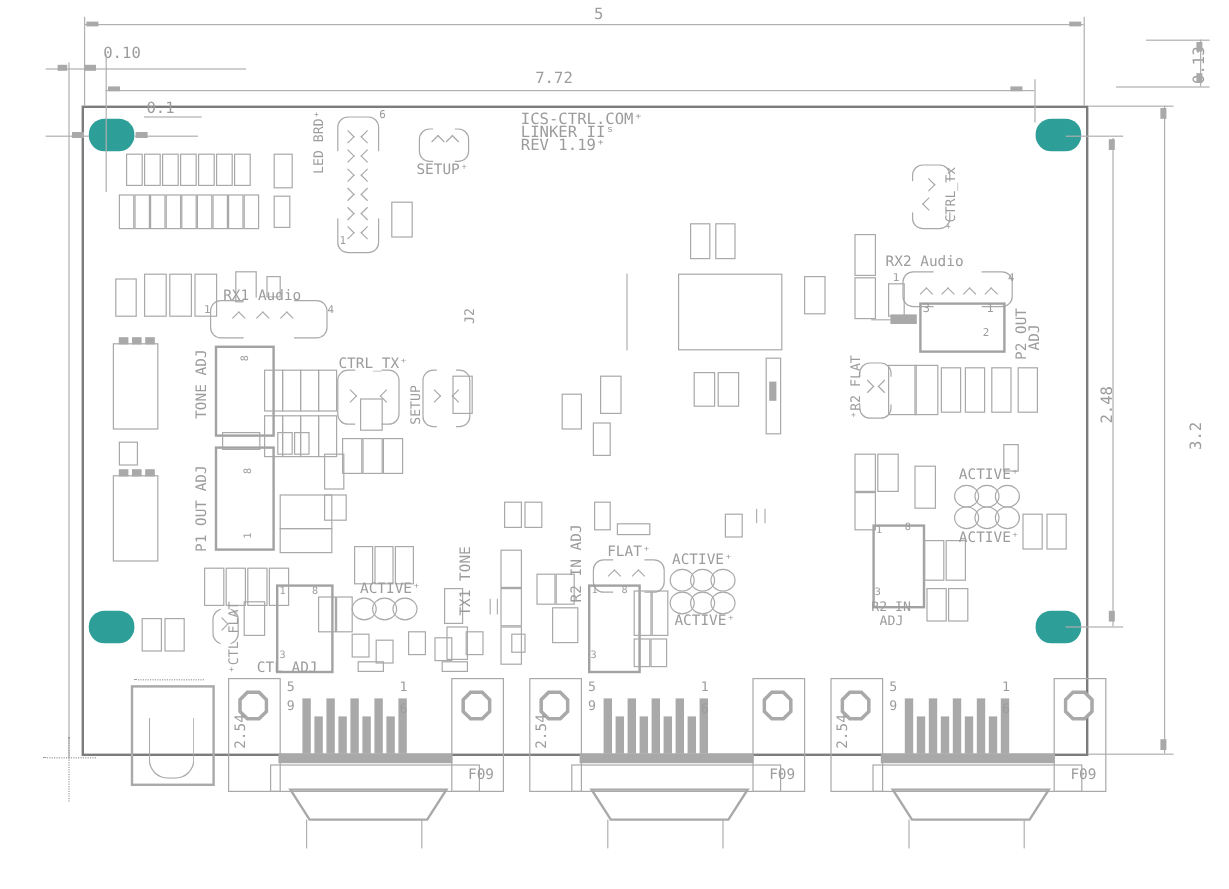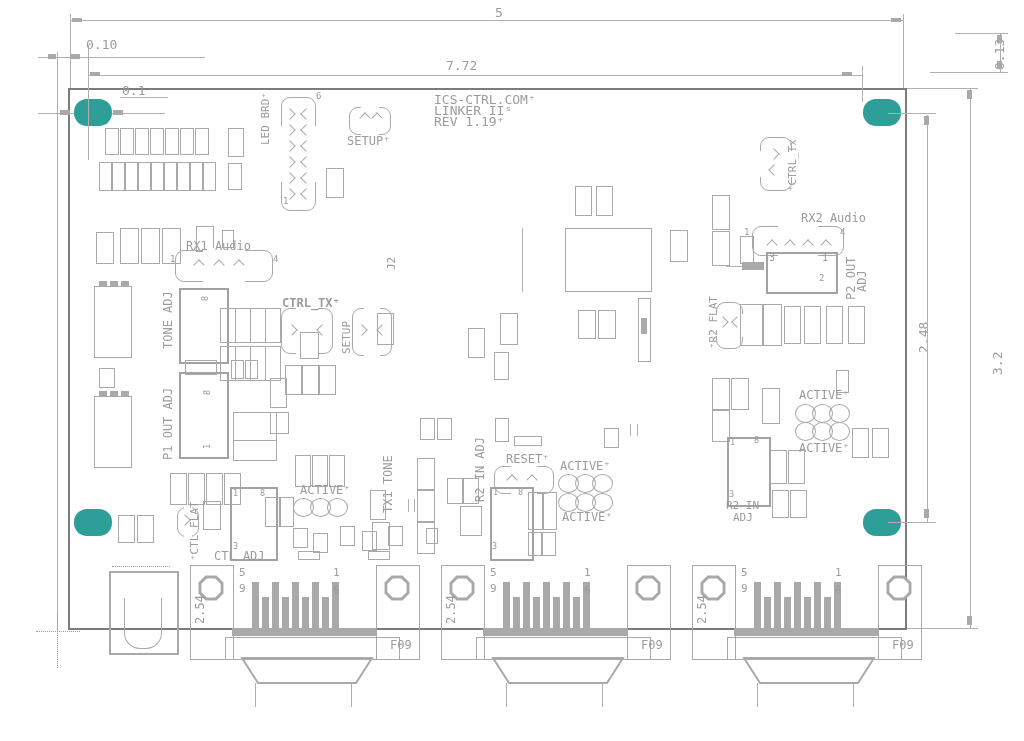--- a/index.html
+++ b/index.html
@@ -302,31 +302,31 @@
     <div class="vl" style="left: 414px; top: 499px; height: 13px;"></div>
     <div class="r" style="left: 426px; top: 528px; width: 10px; height: 14px;"></div>
     <div class="lbl" style="left: 347px; top: 135px; font-size: 12px;">SETUP⁺</div>
     <div class="lbl rot" style="left: 260px; top: 145px; font-size: 11px;">LED BRD⁺</div>
     <div class="lbl" style="left: 316px; top: 92px; font-size: 9px;">6</div>
     <div class="lbl" style="left: 283px; top: 197px; font-size: 9px;">1</div>
     <div class="lbl rot" style="left: 787px; top: 192px; font-size: 11px;">⁺CTRL_Tx</div>
     <div class="lbl" style="left: 186px; top: 240px; font-size: 12px;">RX1 Audio</div>
     <div class="lbl" style="left: 170px; top: 255px; font-size: 9px;">1</div>
     <div class="lbl" style="left: 273px; top: 255px; font-size: 9px;">4</div>
-    <div class="lbl" style="left: 801px; top: 212px; font-size: 12px;">RX2 Audio</div>
+    <div class="lbl" style="left: 738px; top: 212px; font-size: 12px;">RX2 Audio</div>
     <div class="lbl" style="left: 744px; top: 228px; font-size: 9px;">1</div>
     <div class="lbl" style="left: 840px; top: 228px; font-size: 9px;">4</div>
     <div class="lbl rot" style="left: 162px; top: 349px; font-size: 12px;">TONE ADJ</div>
     <div class="lbl rot" style="left: 162px; top: 460px; font-size: 12px;">P1 OUT ADJ</div>
-    <div class="lbl" style="left: 282px; top: 297px; font-size: 12px; font-weight: bold;">CTRL_TX⁺</div>
+    <div class="lbl" style="left: 282px; top: 297px; font-size: 12px;">CTRL_TX⁺</div>
     <div class="lbl rot" style="left: 341px; top: 354px; font-size: 11px;">SETUP</div>
     <div class="lbl rot" style="left: 386px; top: 270px; font-size: 11px;">J2</div>
     <div class="lbl rot" style="left: 382px; top: 513px; font-size: 12px;">TX1 TONE</div>
     <div class="lbl rot" style="left: 474px; top: 502px; font-size: 12px;">R2 IN ADJ</div>
-    <div class="lbl" style="left: 506px; top: 453px; font-size: 12px;">RESET⁺</div>
+    <div class="lbl" style="left: 506px; top: 453px; font-size: 12px;">FLAT⁺</div>
     <div class="lbl" style="left: 560px; top: 460px; font-size: 12px;">ACTIVE⁺</div>
     <div class="lbl" style="left: 562px; top: 511px; font-size: 12px;">ACTIVE⁺</div>
     <div class="lbl" style="left: 799px; top: 389px; font-size: 12px;">ACTIVE⁺</div>
     <div class="lbl" style="left: 799px; top: 442px; font-size: 12px;">ACTIVE⁺</div>
     <div class="lbl" style="left: 300px; top: 484px; font-size: 12px;">ACTIVE⁺</div>
     <div class="lbl rot" style="left: 189px; top: 561px; font-size: 11px;">⁺CTL FLAT</div>
     <div class="lbl" style="left: 214px; top: 550px; font-size: 12px;">CTL ADJ</div>
     <div class="lbl rot" style="left: 708px; top: 349px; font-size: 11px;">⁺R2 FLAT</div>
     <div class="lbl rot" style="left: 845px; top: 300px; font-size: 12px;">P2 OUT</div>
     <div class="lbl rot" style="left: 856px; top: 292px; font-size: 12px;">ADJ</div>

